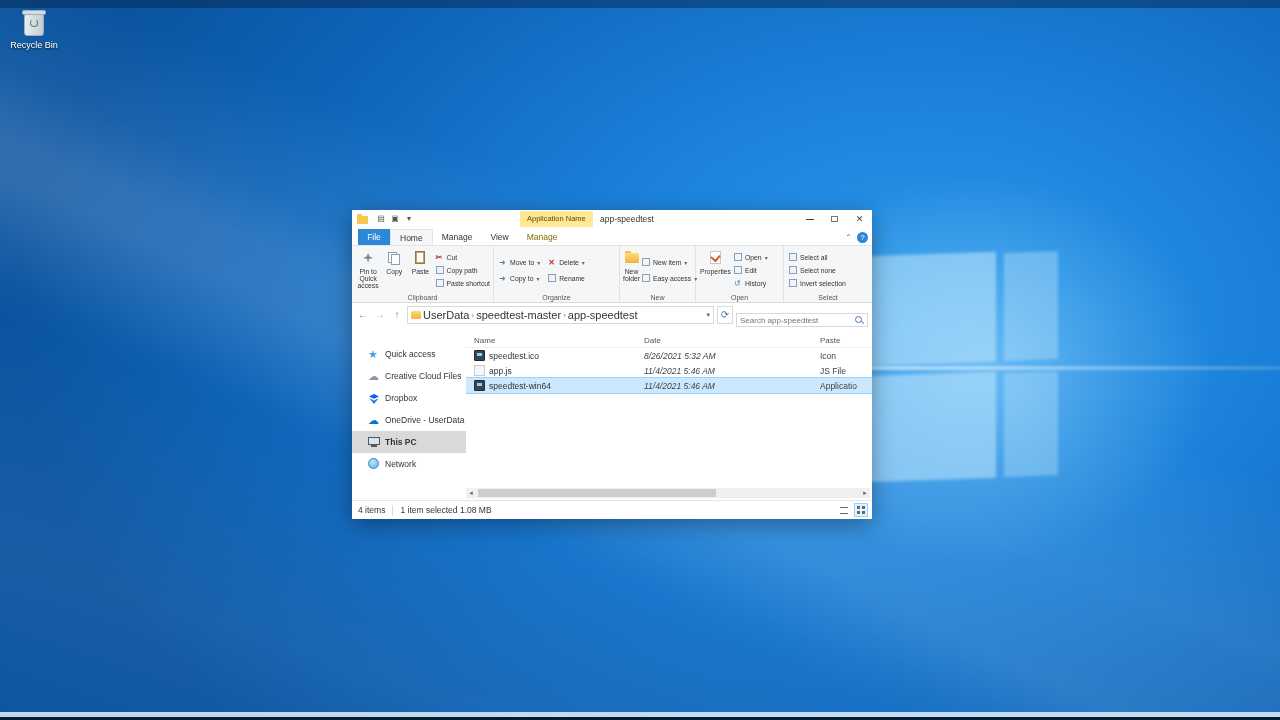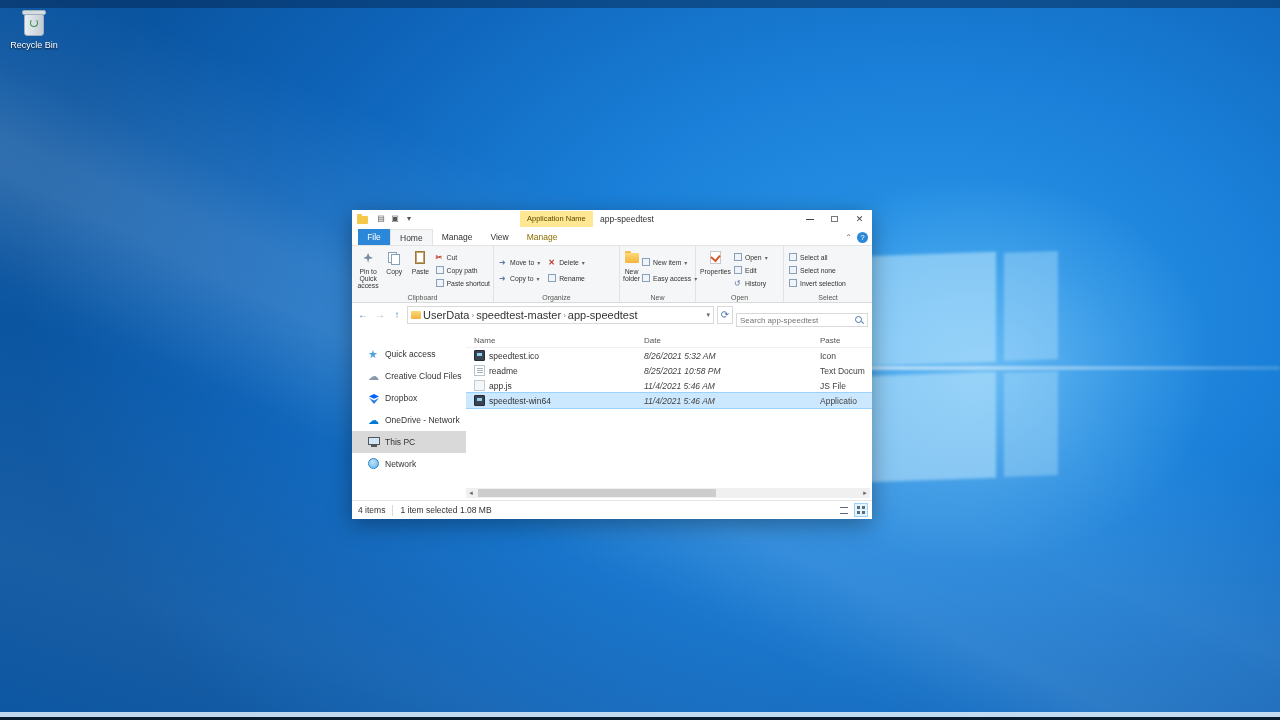--- a/index.html
+++ b/index.html
@@ -110,21 +110,21 @@
   .search-box { width:132px; height:14px; border:1px solid #d9d9d9; display:flex; align-items:center; padding:0 3px;margin-top:10px; }
   .search-box input { flex:1; border:none; outline:none; font-size:8px; color:#444; font-family:"Liberation Sans",sans-serif; min-width:0; }
   .mag { width:10px; height:10px; position:relative; flex:none; cursor:pointer; }
   .mag::before { content:""; position:absolute; left:1px; top:1px; width:5px; height:5px; border:1.2px solid #4b77a8; border-radius:50%; }
   .mag::after { content:""; position:absolute; left:6.5px; top:6.5px; width:3px; height:1.2px; background:#4b77a8; transform:rotate(45deg); }
 
   
   .main { position:relative; height:173px; display:flex; background:#fff; }
   .navpane { width:114px; padding-top:16px; overflow:hidden; }
   .nav-item { height:22px; display:flex; align-items:center; gap:5px; padding-left:16px; font-size:8.5px; color:#333; cursor:pointer; white-space:nowrap; }
-  .nav-item.selected { background:#d9d9d9; }
+  .nav-item.selected { background:#d9d9d9;font-weight:bold; }
   .nav-ic { width:12px; height:12px; flex:none; position:relative; }
   .ic-star { color:#4aa3e0; font-size:11px; line-height:12px; }
   .ic-cloud { color:#8899aa; font-size:11px; line-height:12px; }
   .ic-cloud.blue { color:#0078d4; }
   .ic-box { position:absolute; left:1px; top:2px; width:10px; height:8px; background:#0061fe; clip-path:polygon(0 30%,50% 0,100% 30%,50% 60%); }
   .ic-box2 { position:absolute; left:1px; top:6px; width:10px; height:6px; background:#2b7de0; clip-path:polygon(0 0,50% 40%,100% 0,50% 100%); }
   .ic-pc-screen { position:absolute; left:0; top:1px; width:12px; height:8px; border:1px solid #555; background:#cfe7f7; }
   .ic-pc-base { position:absolute; left:3px; top:9px; width:6px; height:2px; background:#555; }
   .ic-globe { position:absolute; left:0; top:0; width:11px; height:11px; border:1px solid #2e86c8; border-radius:50%; background:radial-gradient(circle at 40% 35%, #bfe3f8, #5fb2e8); }
 
@@ -412,21 +412,21 @@
         </div>
         <div class="nav-item">
           <span class="nav-ic">
               <span class="ic-box"></span>
               <span class="ic-box2"></span>
             </span>
           <span>Dropbox</span>
         </div>
         <div class="nav-item">
           <span class="nav-ic ic-cloud blue">☁</span>
-          <span>OneDrive - Network</span>
+          <span>OneDrive - UserData</span>
         </div>
         <div class="nav-item selected">
           <span class="nav-ic">
               <span class="ic-pc-screen"></span>
               <span class="ic-pc-base"></span>
             </span>
           <span>This PC</span>
         </div>
         <div class="nav-item">
           <span class="nav-ic">
@@ -443,28 +443,20 @@
           <div class="col-type">Paste</div>
         </div>
 
         <div class="file-row">
           <div class="cell-name">
               <span class="fico fico-app"></span>
               <span>speedtest.ico</span>
             </div>
           <div class="cell-date">8/26/2021 5:32 AM</div>
           <div class="cell-type">Icon</div>
-        </div>
-        <div class="file-row">
-          <div class="cell-name">
-              <span class="fico fico-doc"></span>
-              <span>readme</span>
-            </div>
-          <div class="cell-date">8/25/2021 10:58 PM</div>
-          <div class="cell-type">Text Docum</div>
         </div>
         <div class="file-row">
           <div class="cell-name">
               <span class="fico fico-file"></span>
               <span>app.js</span>
             </div>
           <div class="cell-date">11/4/2021 5:46 AM</div>
           <div class="cell-type">JS File</div>
         </div>
         <div class="file-row selected">

